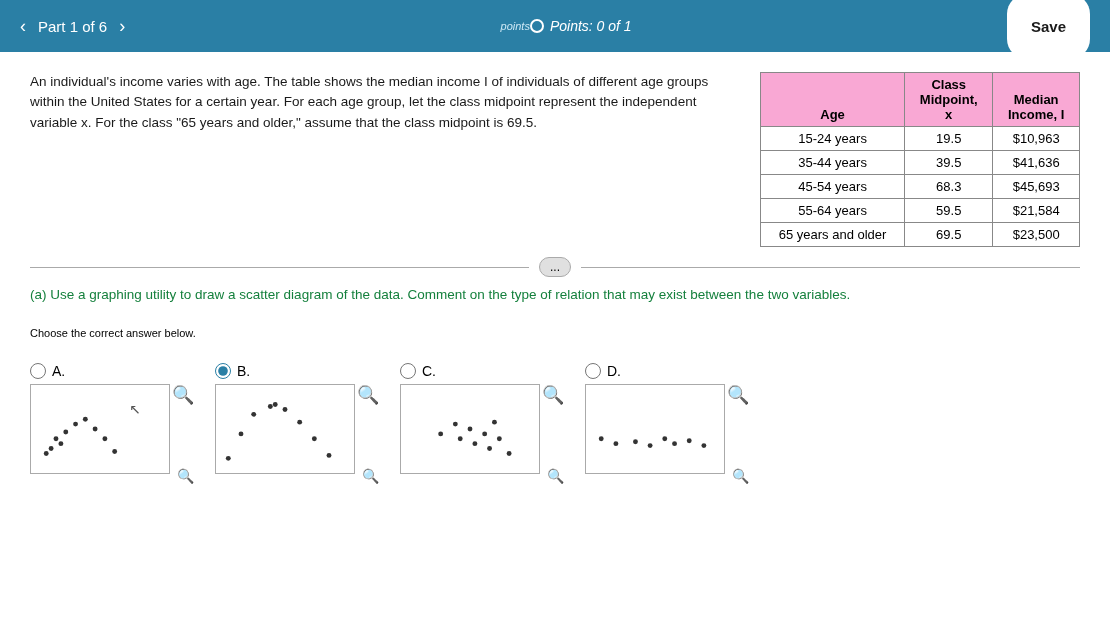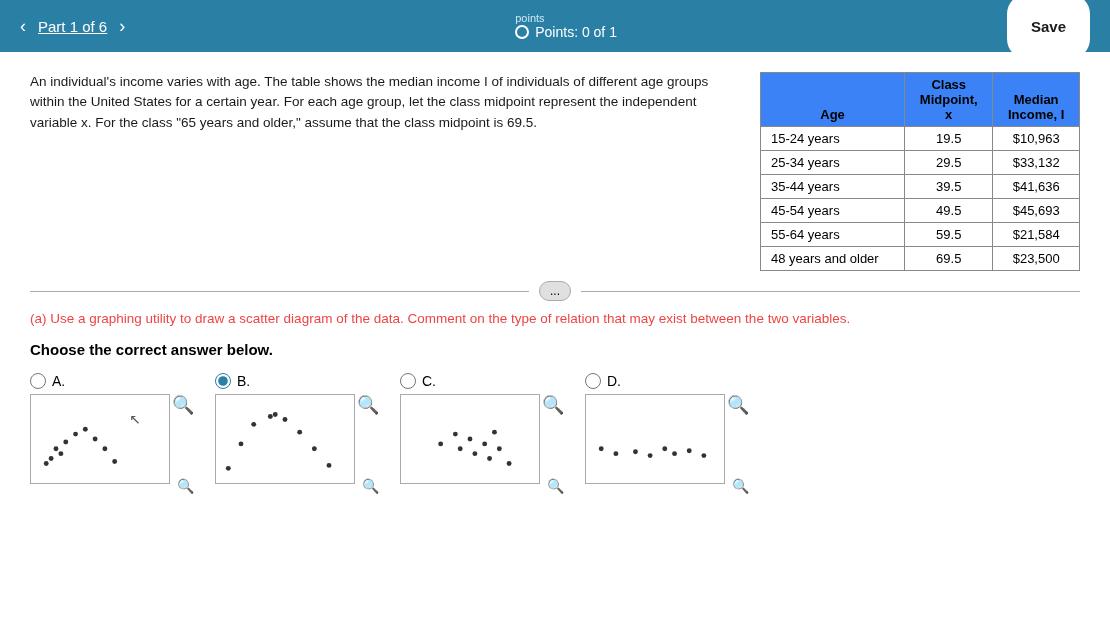--- a/index.html
+++ b/index.html
@@ -27,29 +27,30 @@
     }
     .header-chevron {
       color: white;
       font-size: 18px;
       cursor: pointer;
     }
     .header-part {
       color: white;
       font-size: 15px;
       font-weight: 500;
-      text-decoration: underline;
     }
     .header-chevron-right {
       color: white;
       font-size: 18px;
     }
     .header-center {
       display: flex;
-      flex-direction: column;
+      flex-direction: row;
+      align-items: center;
+      font-style: italic;
     }
     .header-points-label {
       color: #cce8f5;
       font-size: 11px;
     }
     .header-points-value {
       color: white;
       font-size: 14px;
       display: flex;
       align-items: center;
@@ -107,25 +108,25 @@
       min-width: 320px;
     }
     .data-table th, .data-table td {
       border: 1px solid #888;
       padding: 4px 10px;
       text-align: center;
       white-space: nowrap;
     }
     .data-table th {
       font-weight: bold;
-      background: #3b82f6;
+      background: #f9a8d4;
       vertical-align: bottom;
     }
     .data-table td:first-child {
-      text-align: left;
+      text-align: center;
     }
     .data-table thead tr:first-child th {
       border-bottom: none;
     }
     .data-table thead tr:nth-child(2) th {
       border-top: none;
     }
 
     
     .divider-section {
@@ -145,28 +146,27 @@
       border-radius: 10px;
       padding: 2px 10px;
       font-size: 12px;
       cursor: pointer;
       margin: 0 10px;
     }
 
     
     .part-a {
       font-size: 13.5px;
-      color: #ef4444;
-      margin-bottom: 12px;
+      color: #15803d;
+      margin-bottom: 22px;
       line-height: 1.5;
     }
     .choose-text {
-      font-size: 15px;
-      margin-bottom: 15px;
-      font-weight: bold;
+      font-size: 11px;
+      margin-bottom: 24px;
     }
 
     
     .answer-choices {
       display: flex;
       gap: 20px;
       align-items: flex-start;
     }
     .answer-choice {
       display: flex;
@@ -260,41 +260,36 @@
           <th>Median<br>Income, I</th>
         </tr>
       </thead>
       <tbody id="table-body">
       <tr>
       <td>15-24 years</td>
       <td>19.5</td>
       <td>$10,963</td>
     </tr>
           <tr>
-      <td>25-34 years</td>
-      <td>29.5</td>
-      <td>$33,132</td>
-    </tr>
-          <tr>
       <td>35-44 years</td>
       <td>39.5</td>
       <td>$41,636</td>
     </tr>
           <tr>
       <td>45-54 years</td>
-      <td>49.5</td>
+      <td>68.3</td>
       <td>$45,693</td>
     </tr>
           <tr>
       <td>55-64 years</td>
       <td>59.5</td>
       <td>$21,584</td>
     </tr>
           <tr>
-      <td>48 years and older</td>
+      <td>65 years and older</td>
       <td>69.5</td>
       <td>$23,500</td>
     </tr>
         </tbody>
     </table>
   </div>
 
   <div class="divider-section">
     <div class="divider-line"></div>
     <button class="more-btn">...</button>

